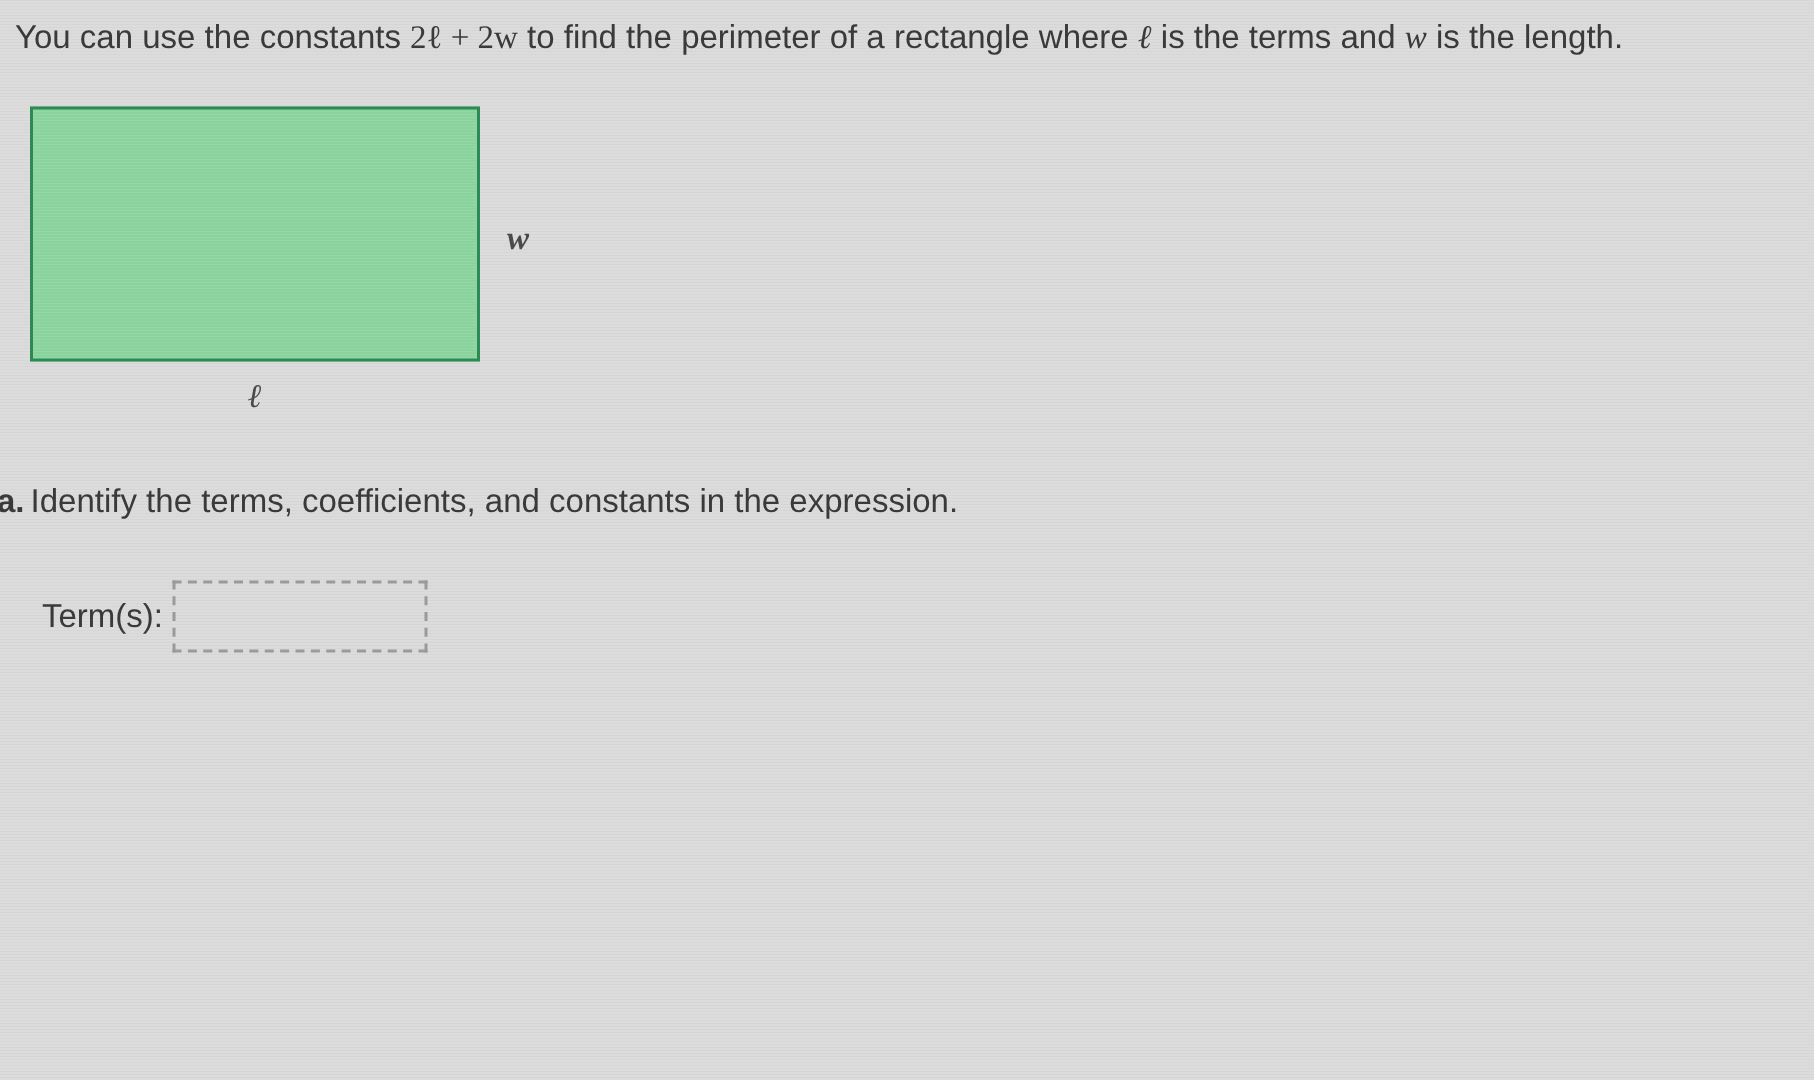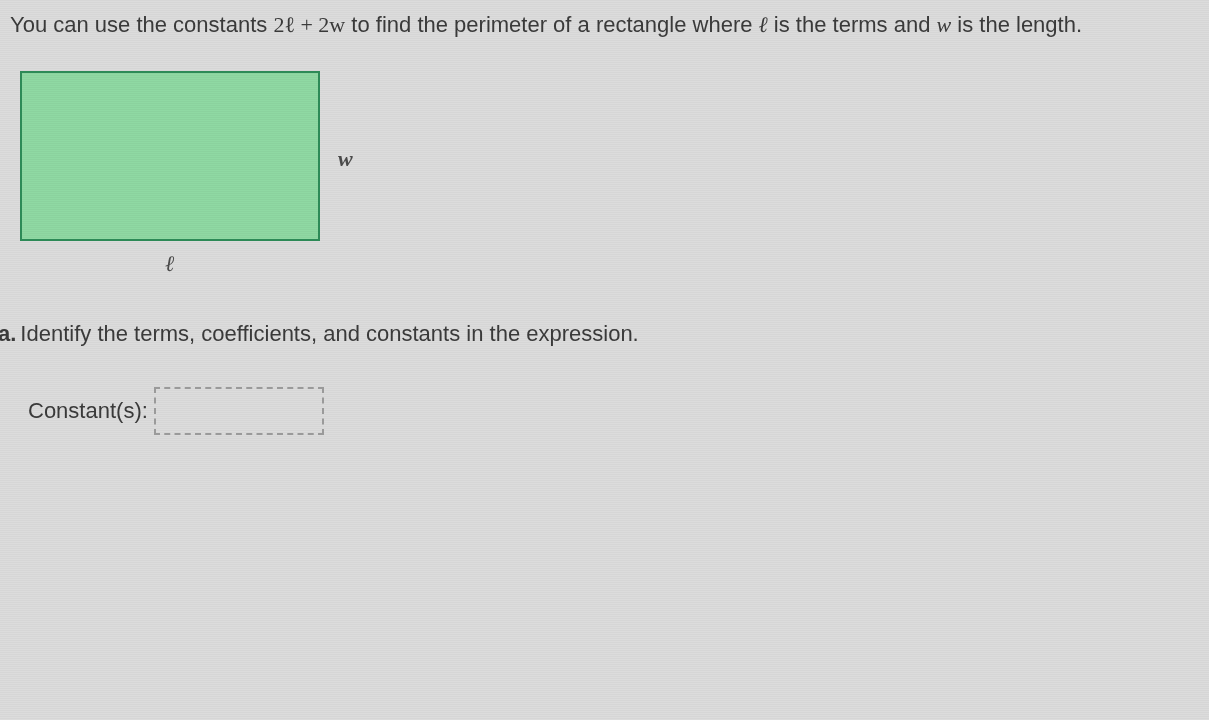--- a/index.html
+++ b/index.html
@@ -115,17 +115,17 @@
   <div class="rectangle"></div>
   <div class="label-w">w</div>
   <div class="label-l">ℓ</div>
 </div>
 
 <div class="question">
   <span class="part-label">a.</span><span>Identify the terms, coefficients, and constants in the expression.</span>
 </div>
 
 <div class="answer-block">
-  <div class="answer-row" style="margin-bottom:0;">
-    <span class="answer-label">Constant(s):</span>
+  <div class="answer-row">
+    <span class="answer-label">Term(s):</span>
     <span class="answer-box"></span>
   </div>
 </div>
 
 </body></html>

